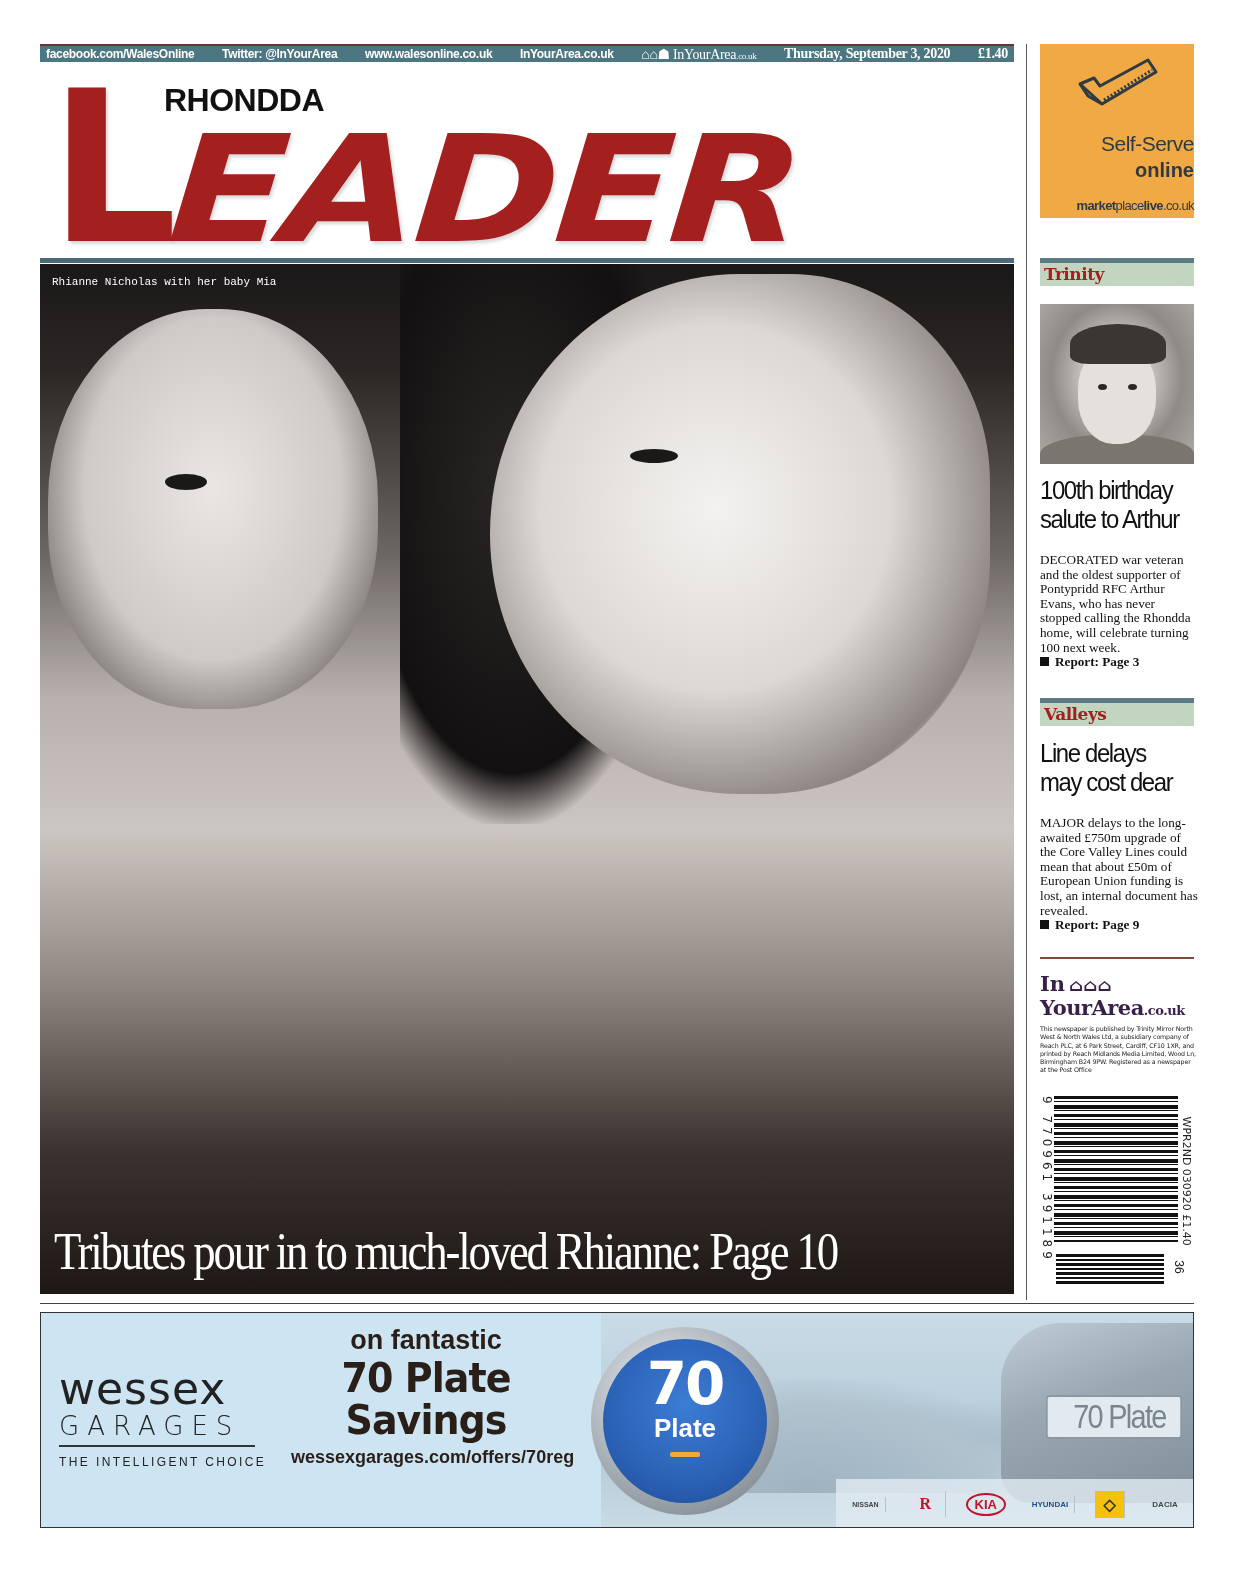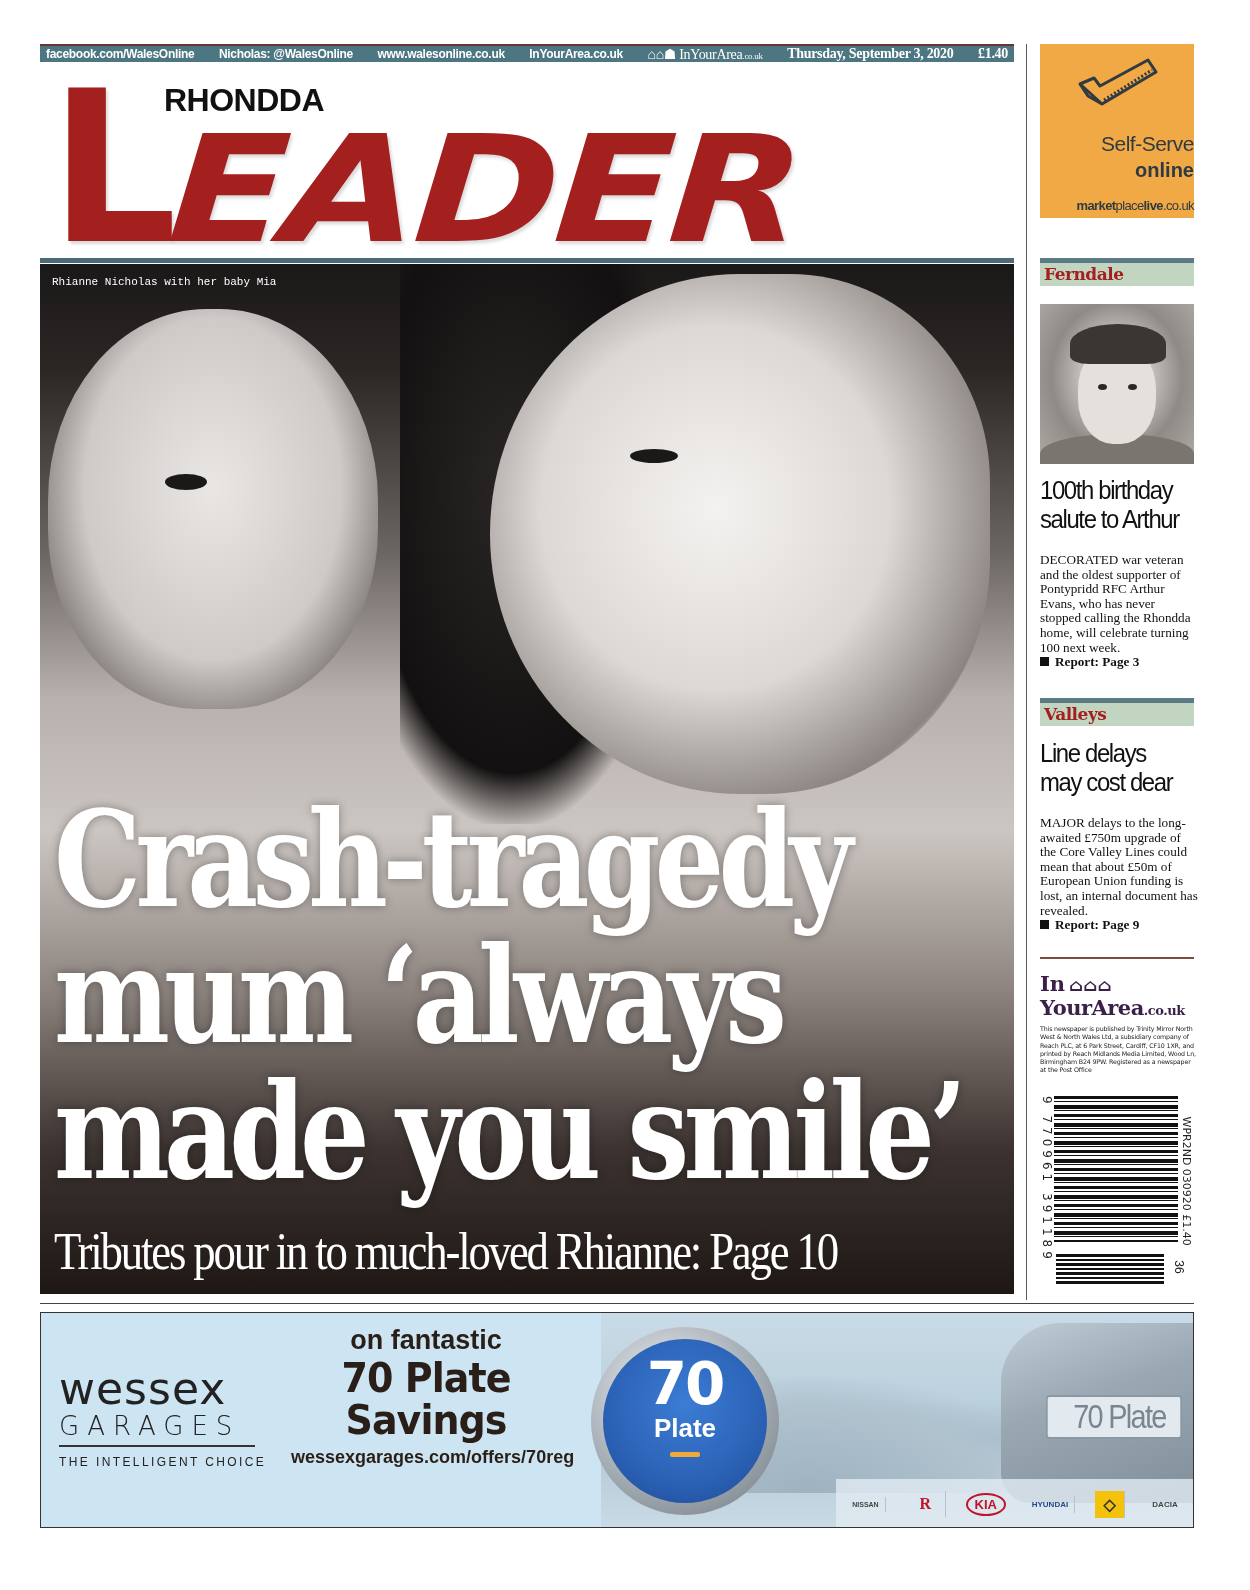--- a/index.html
+++ b/index.html
@@ -176,21 +176,21 @@
   .ad .brand.hyundai { color: #234a8a; font-size: 8px; }
   .ad .brand.renault { background: #f4c20d; color: #333; font-size: 16px; width: 30px; min-width: 30px; }
   .ad .brand.dacia { font-size: 8px; }
   .ad .brand.nissan { font-size: 7px; }
 </style>
 </head>
 <body>
 
 <div class="topstrip">
   <span>facebook.com/WalesOnline</span>
-  <span>Nicholas: @WalesOnline</span>
+  <span>Twitter: @InYourArea</span>
   <span>www.walesonline.co.uk</span>
   <span>InYourArea.co.uk</span>
   <span class="iya">
     <span>⌂⌂☗</span>
     <span>InYourArea</span><small>.co.uk</small>
   </span>
   <span class="date">Thursday, September 3, 2020</span>
   <span class="price">£1.40</span>
 </div>
 
@@ -204,42 +204,37 @@
 
 <div class="vdivider"></div>
 
 <div class="lead">
   <div class="hair"></div>
   <div class="baby-head"></div>
   <div class="mum-face"></div>
   <div class="eye" style="left:125px;top:210px;width:42px;height:16px;"></div>
   <div class="eye" style="left:590px;top:185px;width:48px;height:14px;"></div>
   <div class="caption">Rhianne Nicholas with her baby Mia</div>
-  <div class="headline">
-    <div>Crash-tragedy</div>
-    <div>mum ‘always</div>
-    <div>made you smile’</div>
-  </div>
   <div class="standfirst">Tributes pour in to much-loved Rhianne: Page 10</div>
 </div>
 
 <div class="promo">
   <svg class="icon" viewBox="0 0 90 60">
     <g fill="none" stroke="#2f3a42" stroke-width="3" stroke-linejoin="round">
       <path d="M6 28 L20 22 L26 30 L74 4 L82 16 L28 48 Z"></path>
       <path d="M30 44 L78 14" stroke-dasharray="2 2" stroke-width="3"></path>
       <path d="M6 28 L14 40 L28 48"></path>
     </g>
   </svg>
   <div class="ss">Self-Serve</div>
   <div class="online">online</div>
   <div class="mpl"><b>market</b><span>place</span><b>live</b><span>.co.uk</span></div>
 </div>
 
-<div class="sec-label" style="top:258px;">Ferndale</div>
+<div class="sec-label" style="top:258px;">Trinity</div>
 <div class="arthur-photo">
   <div class="shoulders"></div>
   <div class="face"></div>
   <div class="hair"></div>
   <div class="eye" style="left:58px;top:80px;"></div>
   <div class="eye" style="left:88px;top:80px;"></div>
 </div>
 <div class="side-head" style="top:476px;">100th birthday salute to Arthur</div>
 <div class="side-body" style="top:553px;">
   <span>DECORATED war veteran and the oldest supporter of Pontypridd RFC Arthur Evans, who has never stopped calling the Rhondda home, will celebrate turning 100 next week.</span>

